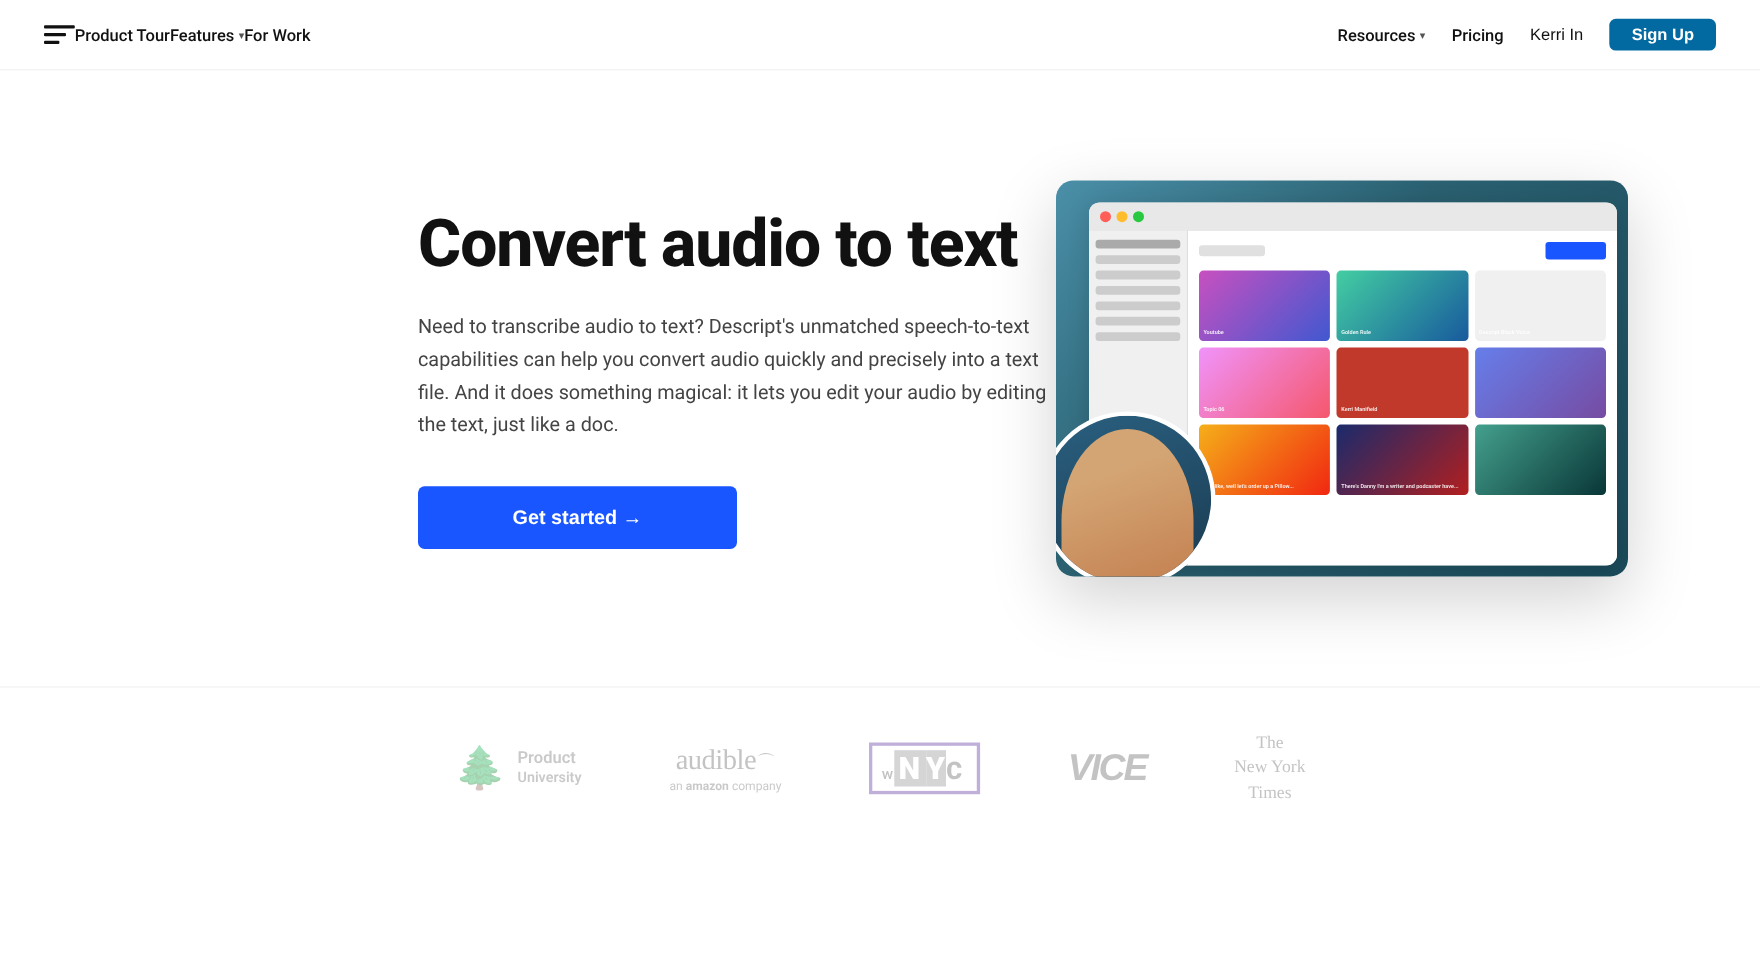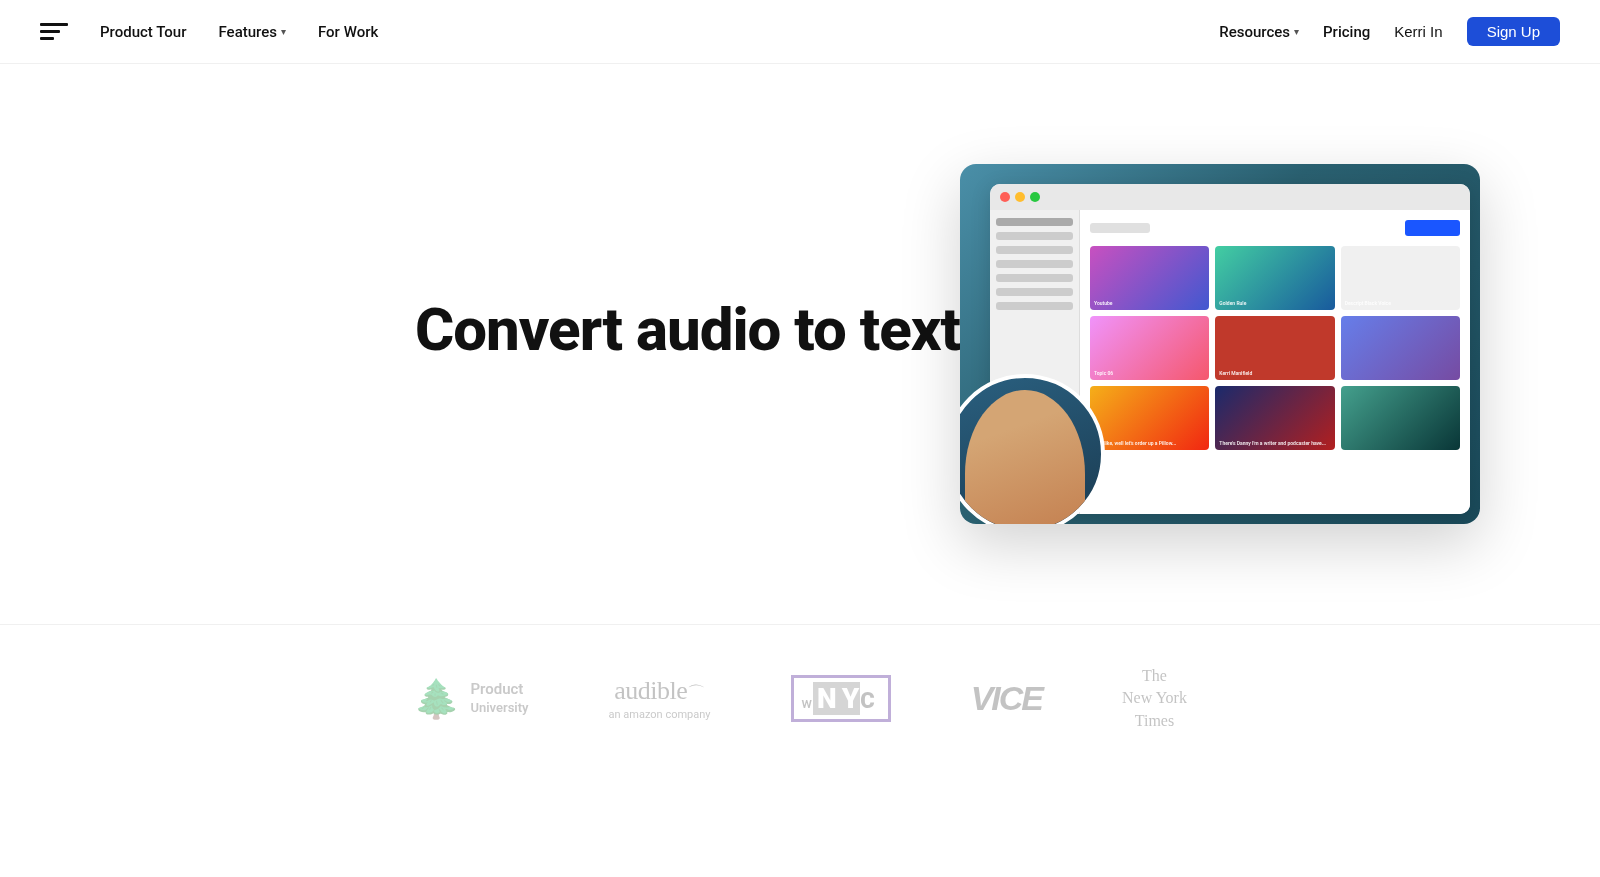--- a/index.html
+++ b/index.html
@@ -4,32 +4,32 @@
   <style>
     * { margin: 0; padding: 0; box-sizing: border-box; }
     body { font-family: -apple-system, BlinkMacSystemFont, 'Segoe UI', Roboto, sans-serif; background: #fff; color: #111; width: 1600px; min-height: 877px; overflow-x: hidden; }
 
     
     nav {
       display: flex; align-items: center; justify-content: space-between;
       padding: 0 40px; height: 64px; border-bottom: 1px solid #f0f0f0;
       position: sticky; top: 0; background: #fff; z-index: 100;
     }
-    .nav-left { display: flex; align-items: center; gap: 32px; }
+    .nav-left { display: flex; align-items: center; }
     .nav-logo { display: flex; align-items: center; gap: 8px; cursor: pointer; }
     .nav-logo-icon { width: 28px; height: 28px; display: flex; flex-direction: column; gap: 4px; justify-content: center; }
     .nav-logo-icon span { display: block; background: #111; border-radius: 1px; }
     .nav-logo-icon span:nth-child(1) { height: 3px; width: 28px; }
     .nav-logo-icon span:nth-child(2) { height: 3px; width: 20px; }
     .nav-logo-icon span:nth-child(3) { height: 3px; width: 14px; }
     .nav-link { font-size: 15px; color: #111; text-decoration: none; cursor: pointer; display: flex; align-items: center; gap: 4px; font-weight: 500; }
     .chevron-down { font-size: 10px; color: #555; }
     .nav-right { display: flex; align-items: center; gap: 24px; justify-content: center; }
     .btn-signin { font-size: 15px; color: #111; background: none; border: none; cursor: pointer; font-weight: 500; }
-    .btn-signup { font-size: 15px; color: #fff; background: #1d4ed8; border: none; border-radius: 6px; padding: 6px 20px; cursor: pointer; font-weight: 400; }
+    .btn-signup { font-size: 15px; color: #fff; background: #0369a1; border: none; border-radius: 6px; padding: 6px 20px; cursor: pointer; font-weight: 700; }
 
     
     .hero {
       display: flex; align-items: center; justify-content: flex-end;
       padding: 80px 120px 80px 140px; max-width: 1600px; min-height: 560px;
     }
     .hero-content { max-width: 620px; flex-shrink: 0; }
     .hero-title { font-size: 60px; font-weight: 800; line-height: 1.1; color: #111; margin-bottom: 28px; letter-spacing: -1px; }
     .hero-desc { font-size: 18px; line-height: 1.65; color: #444; margin-bottom: 40px; max-width: 580px; }
     .btn-cta {
@@ -137,20 +137,22 @@
       <span>Pricing</span>
     </a>
     <button class="btn-signin">Kerri In</button>
     <button class="btn-signup">Sign Up</button>
   </div>
 </nav>
 
 <section class="hero">
   <div class="hero-content">
     <h1 class="hero-title">Convert audio to text</h1>
+    <p class="hero-desc">Need to transcribe audio to text? Descript's unmatched speech-to-text capabilities can help you convert audio quickly and precisely into a text file. And it does something magical: it lets you edit your audio by editing the text, just like a doc.</p>
+    <button class="btn-cta">Get started →</button>
   </div>
 
   <div class="hero-image-wrapper">
     <div class="app-mockup">
       <div class="mockup-titlebar">
         <div class="dot dot-red"></div>
         <div class="dot dot-yellow"></div>
         <div class="dot dot-green"></div>
       </div>
       <div class="mockup-body">
@@ -210,21 +212,21 @@
         <div style="font-size:15px;color:#666;font-weight:600;line-height:1.3;">Product</div>
         <div style="font-size:13px;color:#666;font-weight:600;line-height:1.3;">University</div>
       </div>
     </div>
   </div>
 
   <div class="logo-item">
     <div style="font-size:26px;color:#555;font-weight:300;letter-spacing:-0.5px;font-family:Georgia,serif;">
       audible<span style="font-size:18px;">⌒</span>
     </div>
-    <div style="font-size:11px;color:#666;text-align:center;margin-top:2px;">an <span style="font-weight:400;">amazon</span> company</div>
+    <div style="font-size:11px;color:#666;text-align:center;margin-top:2px;">an <span style="font-weight:700;">amazon</span> company</div>
   </div>
 
   <div class="logo-item">
     <div style="font-size:22px;font-weight:800;color:#555;letter-spacing:1px;border:3px solid #4c1d95;padding:4px 12px 4px 8px;">
       <span style="font-size:14px;font-weight:500;">w</span><span style="font-size:28px;font-weight:900;background:#888;color:#fff;padding:0 4px;">N</span><span style="font-size:28px;font-weight:900;background:#888;color:#fff;">Y</span><span style="font-size:22px;font-weight:900;">C</span>
     </div>
   </div>
 
   <div class="logo-item">
     <div style="font-size:34px;font-weight:900;color:#555;font-style:italic;letter-spacing:-2px;font-family:Arial Black,sans-serif;">VICE</div>

